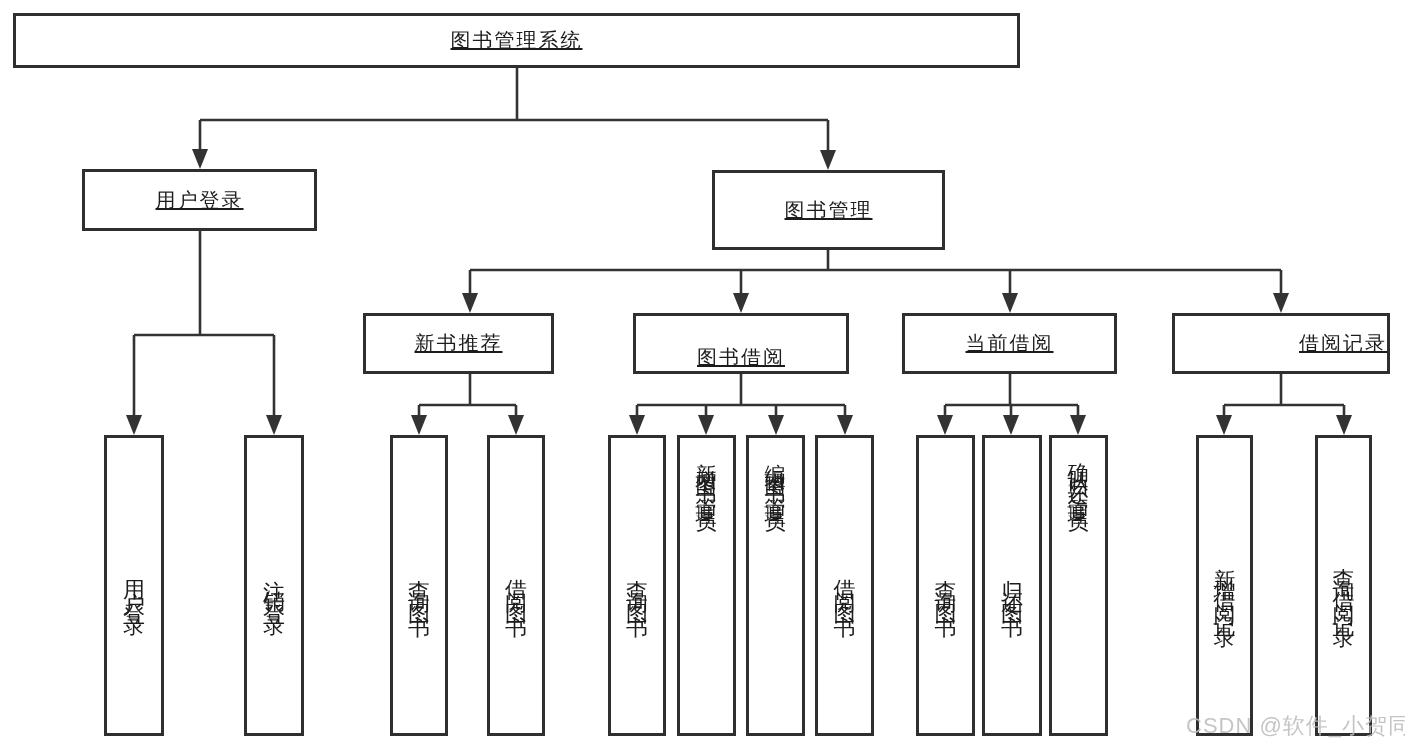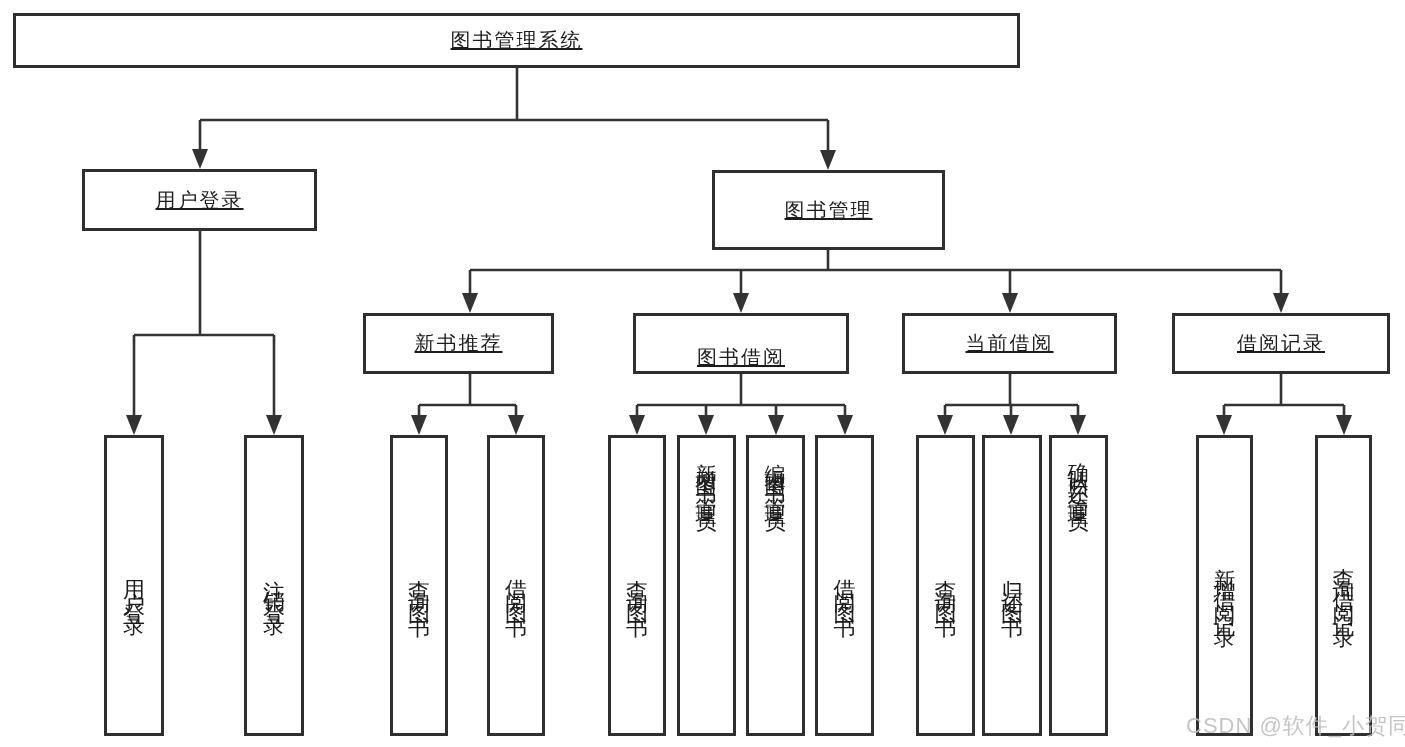--- a/index.html
+++ b/index.html
@@ -144,21 +144,21 @@
 
   <div class="node" style="left:363px; top:313px; width:191px; height:61px;">
     <span class="hlabel">新书推荐</span>
   </div>
   <div class="node" style="left:633px; top:313px; width:216px; height:61px;align-items:flex-end;">
     <span class="hlabel">图书借阅</span>
   </div>
   <div class="node" style="left:902px; top:313px; width:215px; height:61px;">
     <span class="hlabel">当前借阅</span>
   </div>
-  <div class="node" style="left:1172px; top:313px; width:218px; height:61px;">
+  <div class="node" style="left:1172px; top:313px; width:218px; height:61px;justify-content:flex-end;">
     <span class="hlabel">借阅记录</span>
   </div>
 
   <div class="node leaf" style="left:104px; width:60px;">
     <span class="vlabel">用户登录</span>
   </div>
   <div class="node leaf" style="left:244px; width:60px;">
     <span class="vlabel">注销登录</span>
   </div>
 

